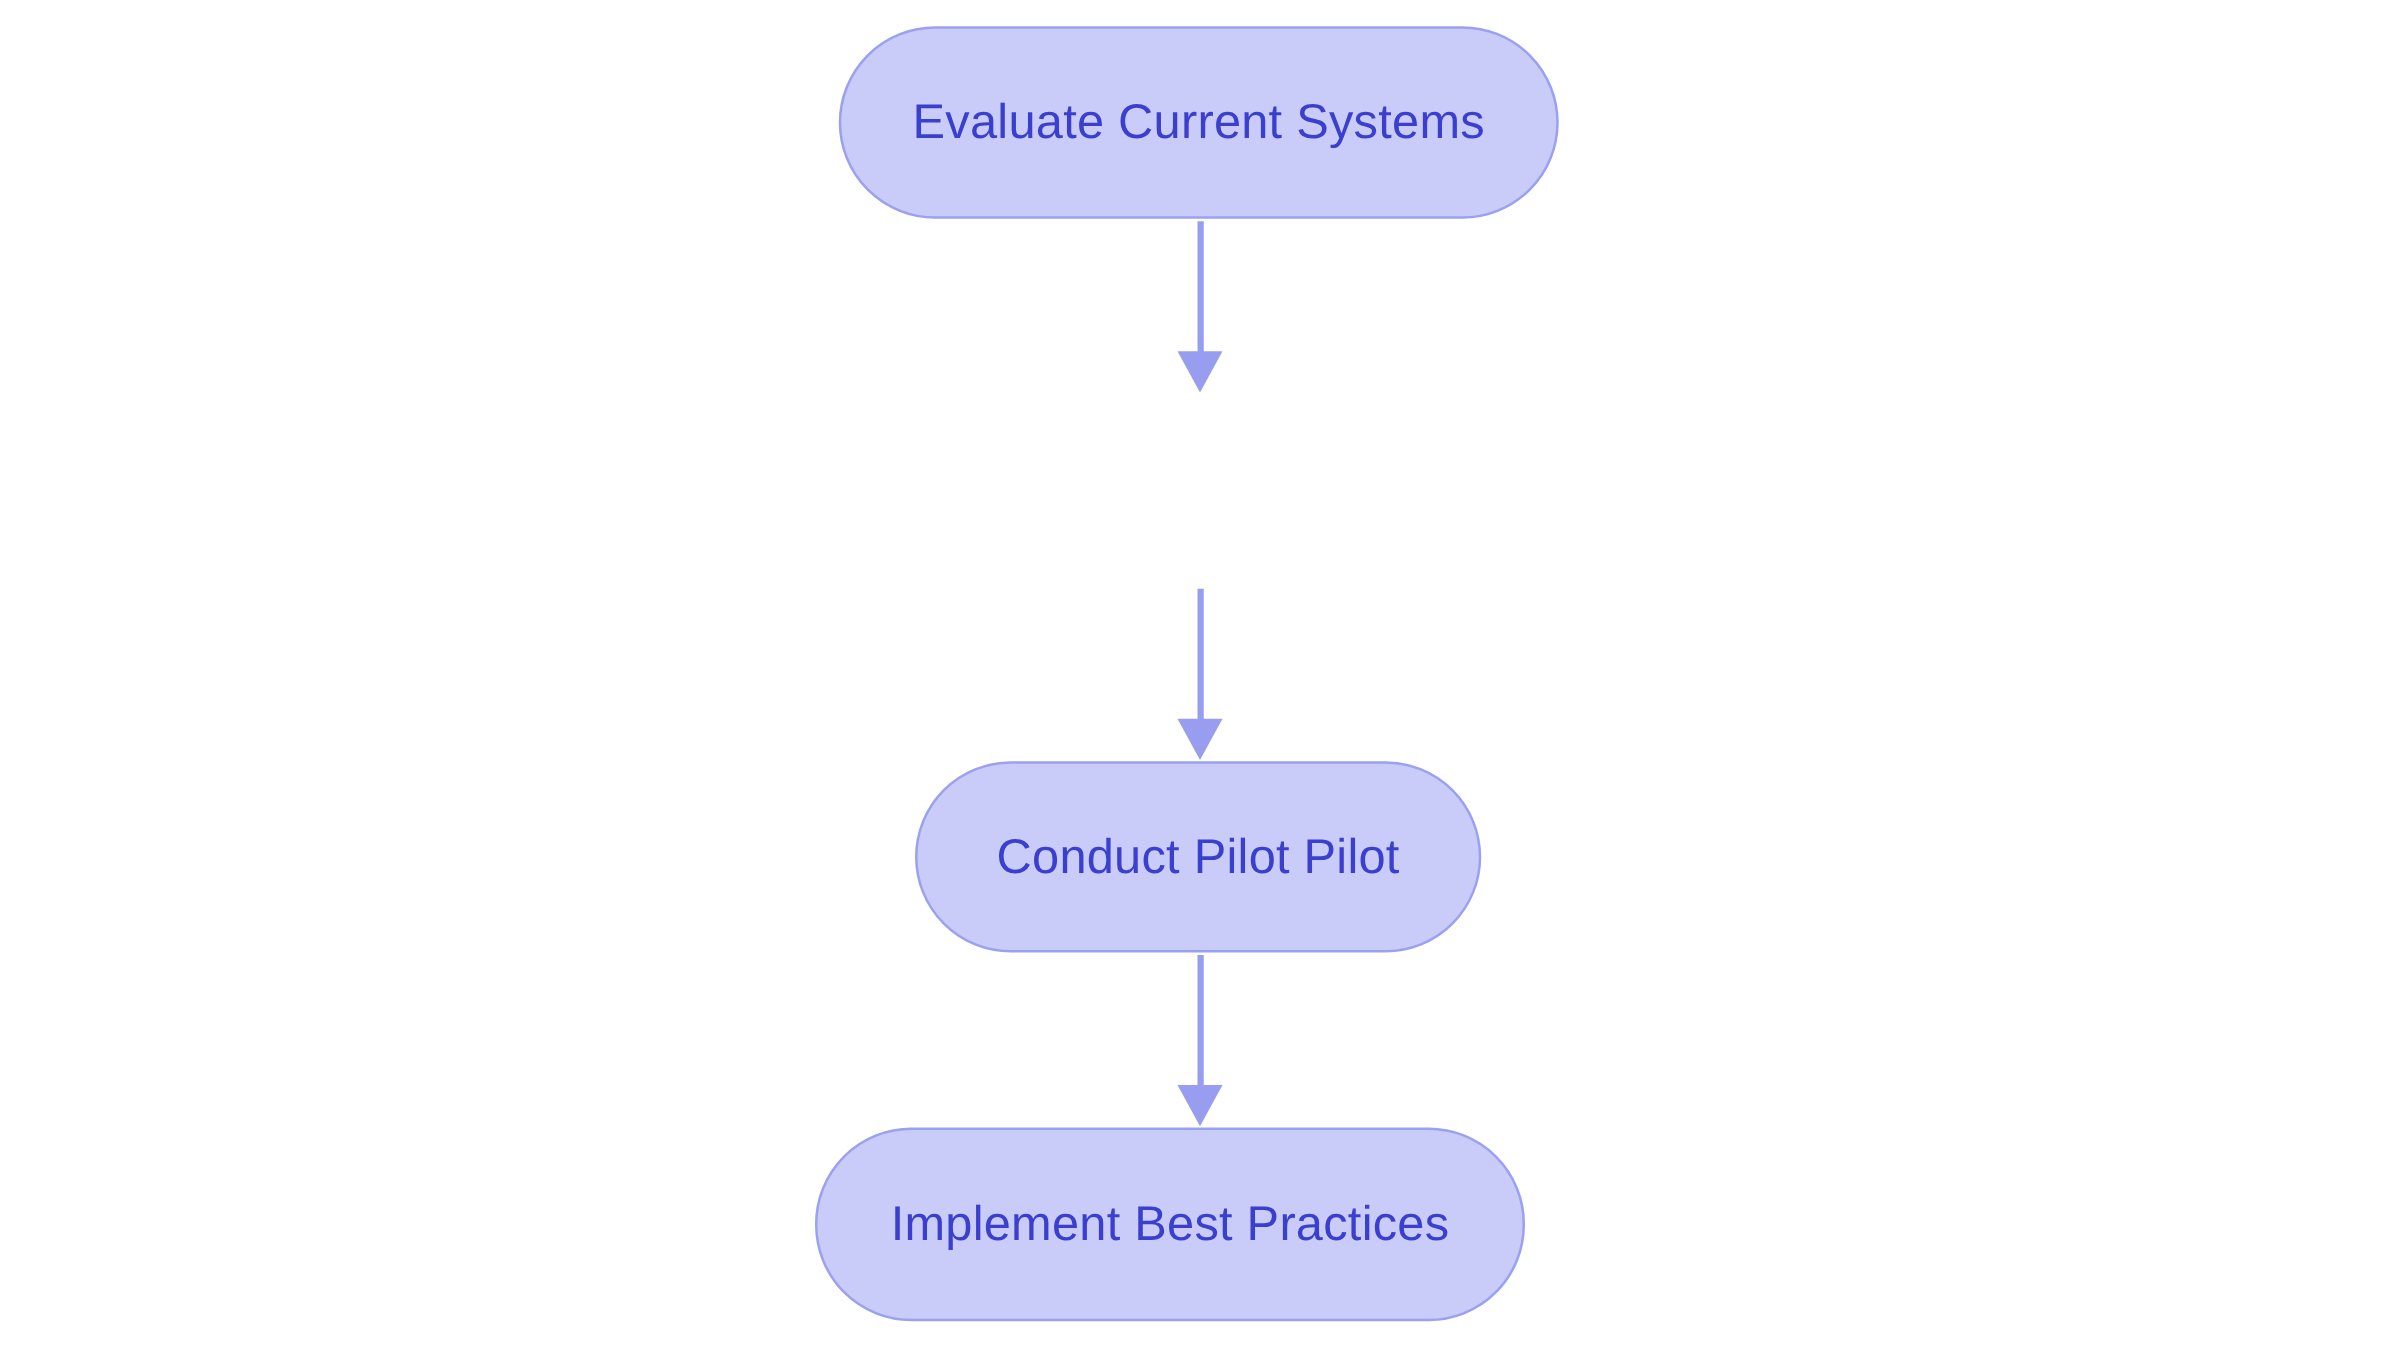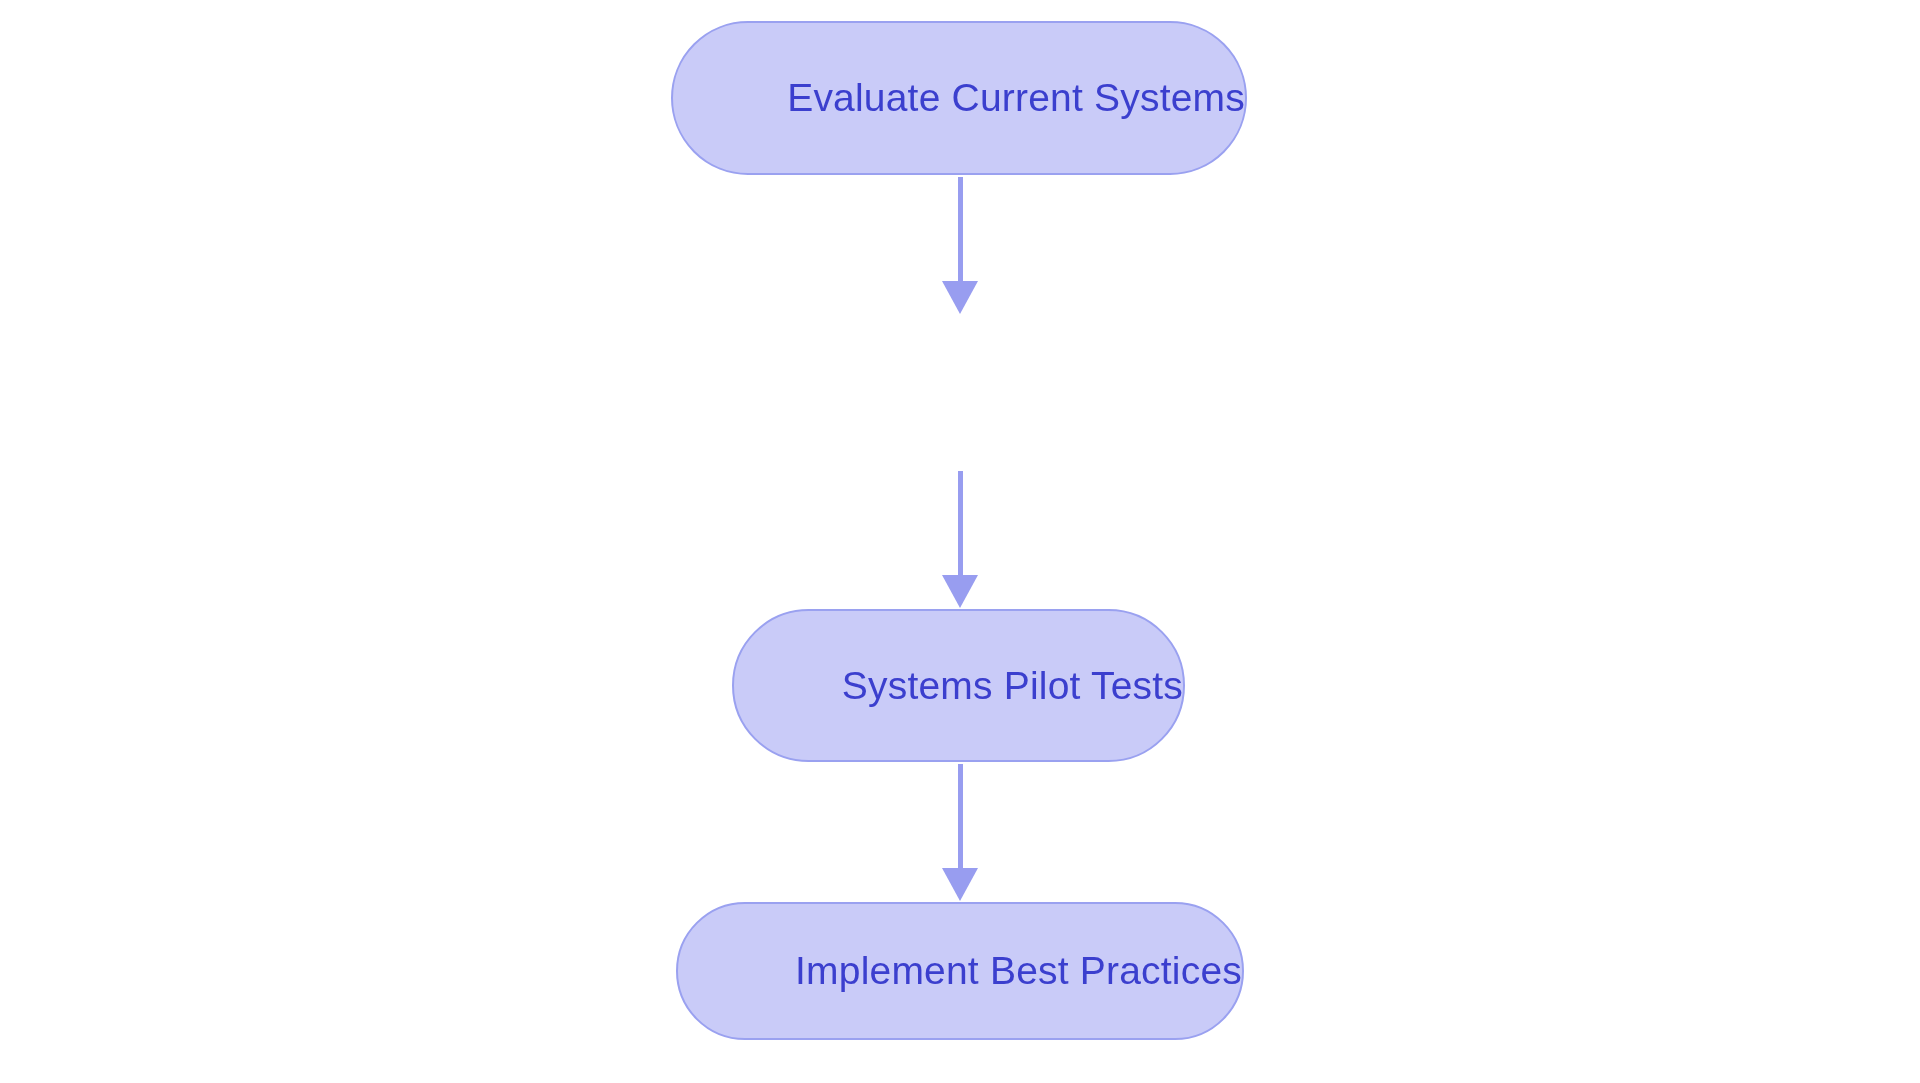--- a/index.html
+++ b/index.html
@@ -21,34 +21,34 @@
     width: 1920px; height: 1083px;
     background: var(--background);
   }
   .node {
     position: absolute;
     background: var(--node-fill);
     border: 2.5px solid var(--node-border);
     border-radius: 77px;
     display: flex;
     align-items: center;
-    justify-content: flex-end;
+    justify-content: center;
   }
   .node-label {
     color: var(--node-text);
     font-size: 39px;
     font-weight: 400;
     letter-spacing: 0.2px;
     white-space: nowrap;
     text-align: center;
   }
   .node-1 { left: 671px; top:  21px; width: 576px; height: 154px; }
   .node-2 { left: 718px; top: 315px; width: 484px; height: 154px; }
   .node-3 { left: 732px; top: 609px; width: 453px; height: 153px; }
-  .node-4 { left: 676px; top: 902px; width: 568px; height: 138px; }
+  .node-4 { left: 652px; top: 902px; width: 568px; height: 155px; }
 
   .arrow {
     position: absolute;
     left: 942px;            
     width: 36px;
   }
   .arrow-1 { top: 177px; height: 137px; }
   .arrow-2 { top: 471px; height: 137px; }
   .arrow-3 { top: 764px; height: 137px; }
   .arrow-line {
@@ -81,21 +81,21 @@
     <div class="arrow-head"></div>
   </div>
 
 
   <div class="arrow arrow-2">
     <div class="arrow-line"></div>
     <div class="arrow-head"></div>
   </div>
 
   <div class="node node-3">
-    <span class="node-label">Systems Pilot Tests</span>
+    <span class="node-label">Conduct Pilot Pilot</span>
   </div>
 
   <div class="arrow arrow-3">
     <div class="arrow-line"></div>
     <div class="arrow-head"></div>
   </div>
 
   <div class="node node-4">
     <span class="node-label">Implement Best Practices</span>
   </div>

